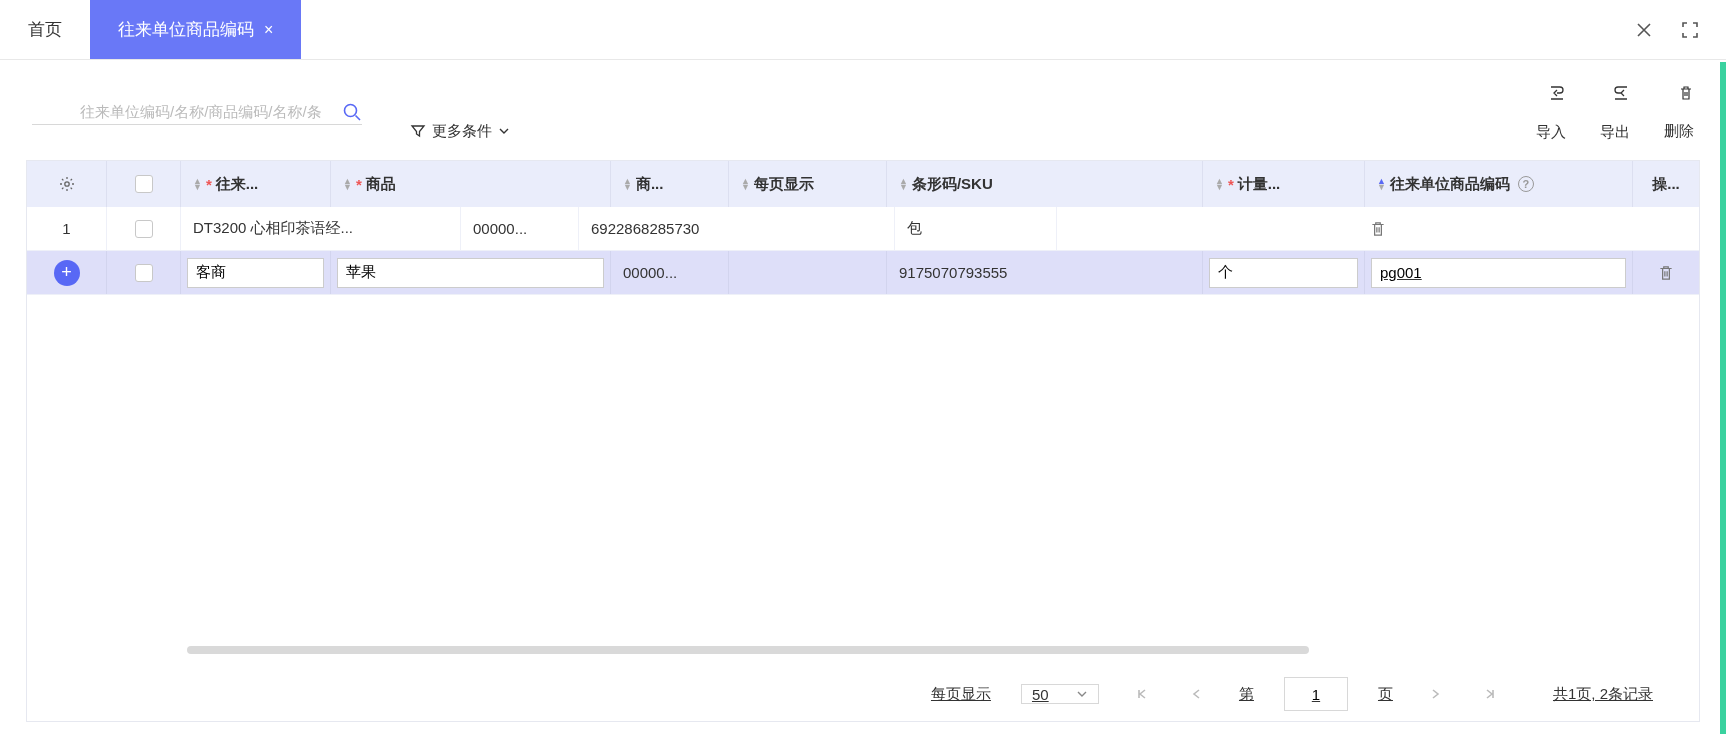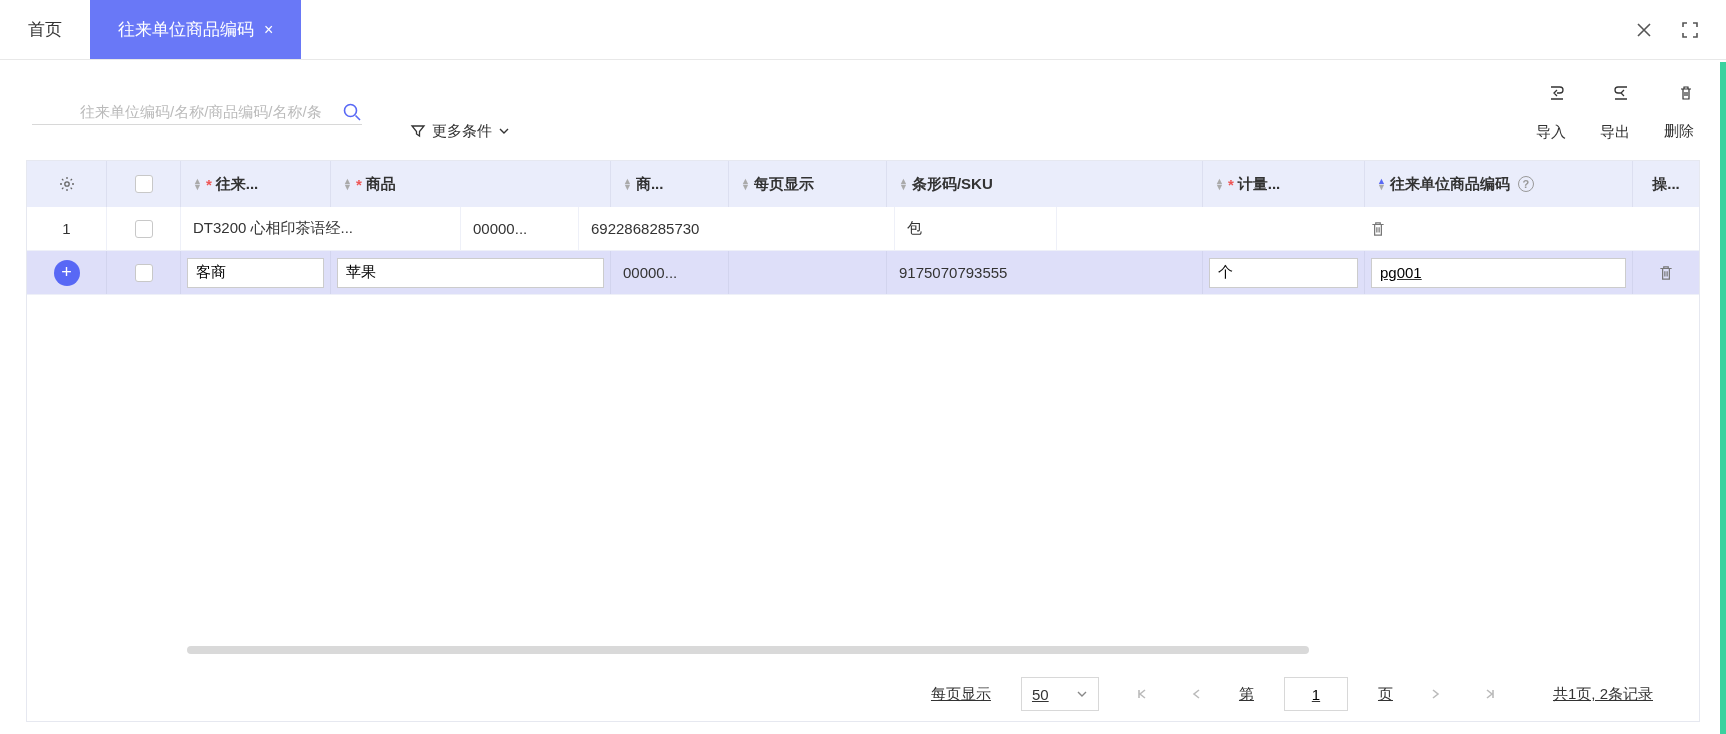--- a/index.html
+++ b/index.html
@@ -240,21 +240,21 @@
     align-items: center;
     justify-content: flex-end;
     gap: 30px;
     font-size: 15px;
     color: #333;
     padding: 10px 20px;
     text-decoration: underline;
   }
   .page-size-sel {
     border: 1px solid #d8d8d8;
-    height: 34px;
+    height: 20px;
     width: 78px;
     display: flex;
     align-items: center;
     justify-content: space-between;
     padding: 0 10px;
     cursor: pointer;
   }
   .page-nav-btn {
     color: #bbb;
     padding: 0 6px;

